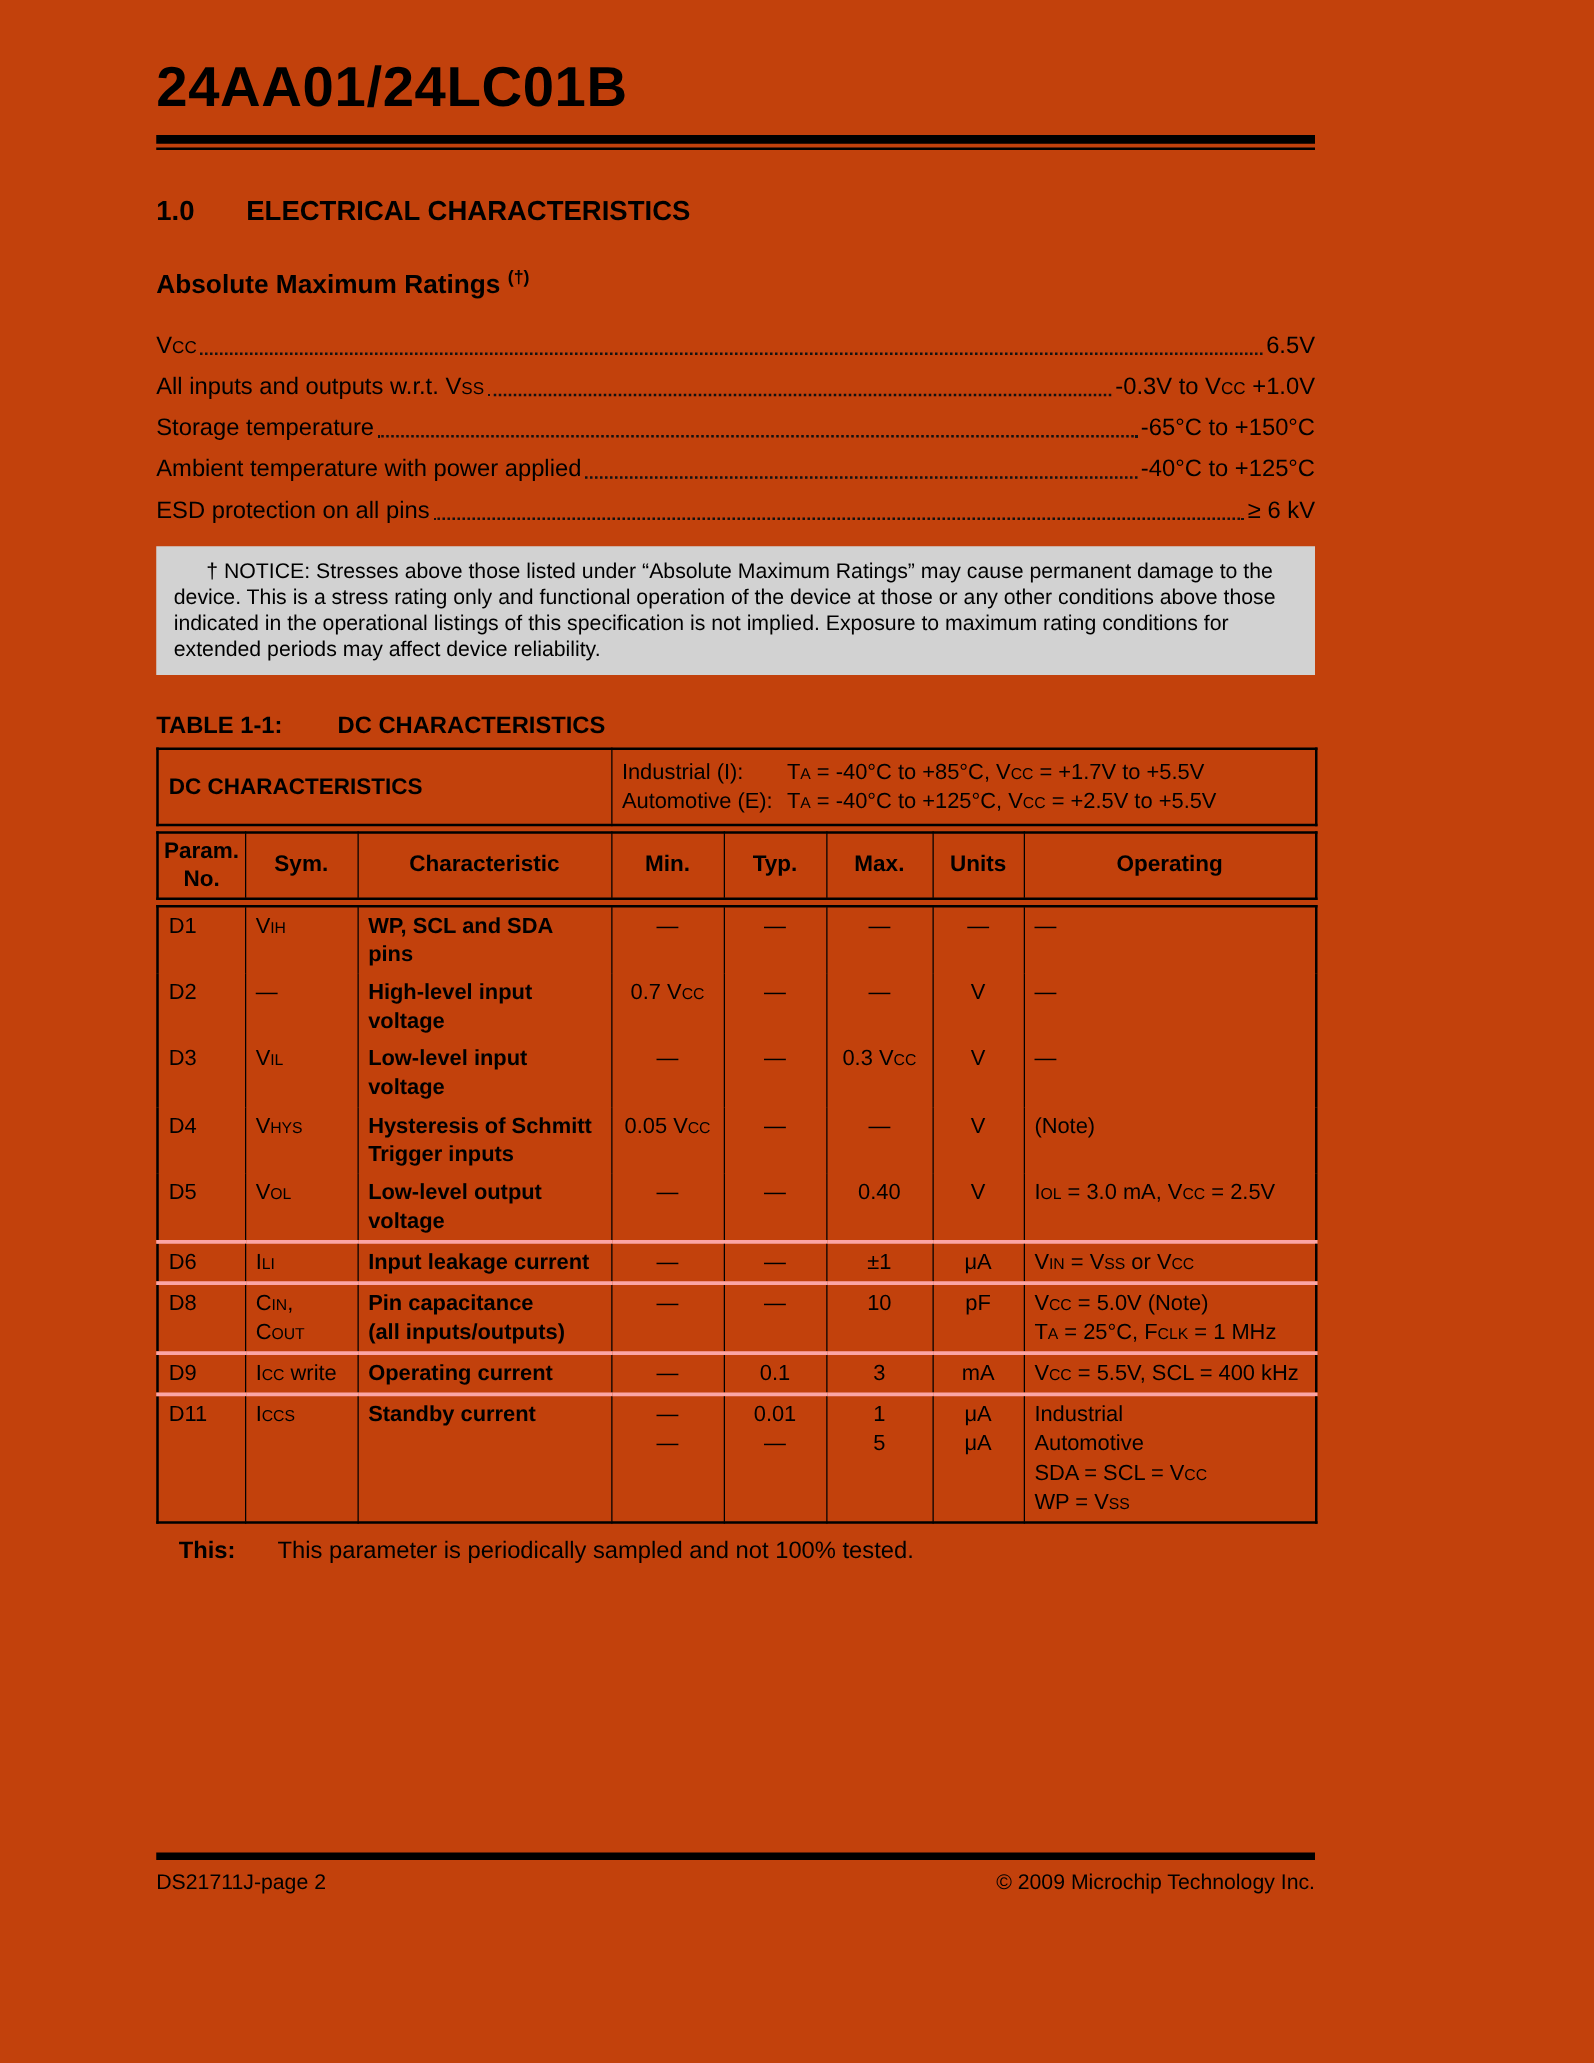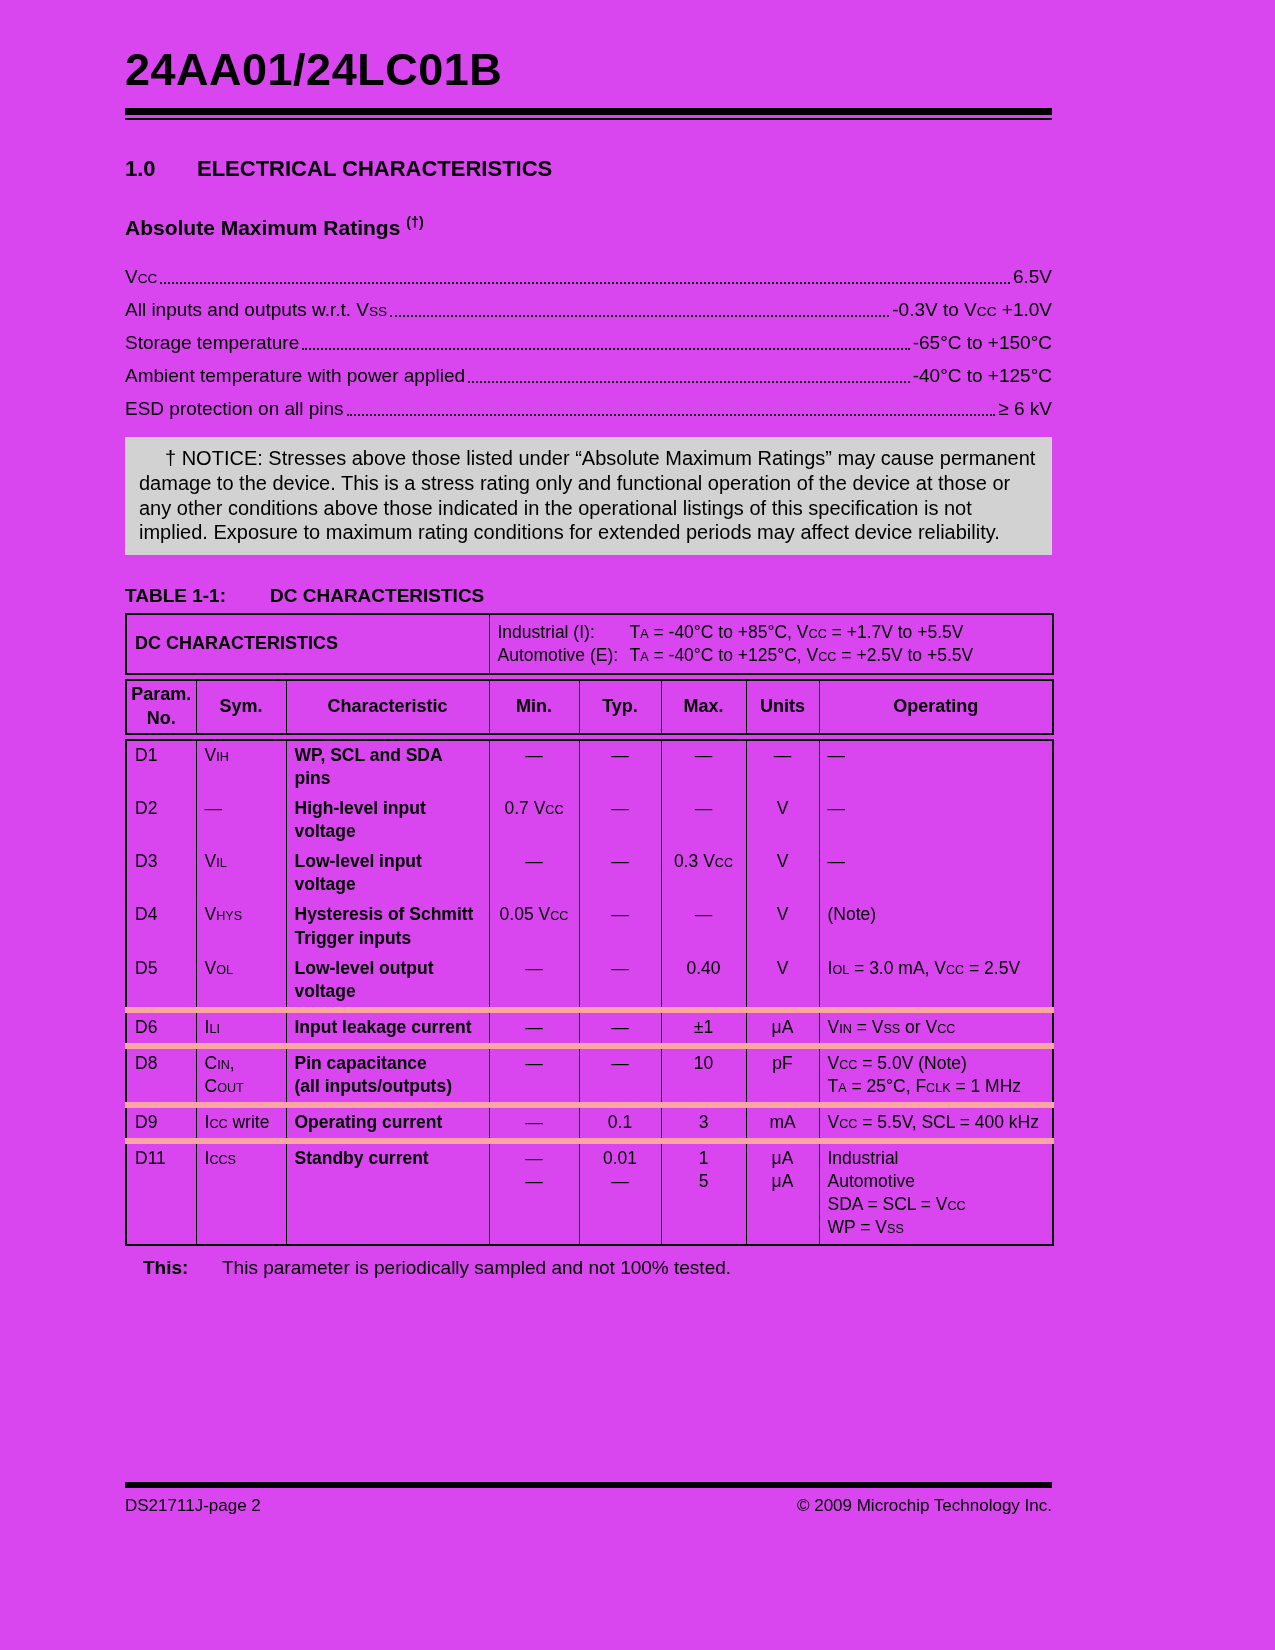--- a/index.html
+++ b/index.html
@@ -1,21 +1,21 @@
 <!DOCTYPE html>
 <html><head>
 <meta charset="utf-8">
 <style>
   * { box-sizing: border-box; }
   html, body { margin: 0; padding: 0; background: #ffffff; }
   .page {
     position: relative;
     width: 1275px;
     height: 1650px;
-    background: #d946ef;
+    background: #c2410c;
     color: #000;
     font-family: "Liberation Sans", sans-serif;
     overflow: hidden;
   }
   .content {
     position: absolute;
     left: 125px;
     top: 0;
     width: 927px;
   }
@@ -44,21 +44,21 @@
     flex: 1;
     border-bottom: 2px dotted #111;
     margin: 0 3px 4px 3px;
     min-width: 20px;
   }
 
   .notice {
     margin-top: 17px;
     background: #d2d2d2;
     padding: 9px 14px 10px 14px;
-    font-size: 20px;
+    font-size: 17px;
     line-height: 1.24;
   }
   .notice p { margin: 0; text-indent: 26px; }
 
   .table-caption { margin-top: 30px; font-size: 19px; font-weight: bold; }
   .cap-label { display: inline-block; width: 145px; }
 
   table {
     border-collapse: collapse;
     table-layout: fixed;
@@ -89,21 +89,21 @@
     font-size: 18px;
   }
 
   .data-table { margin-top: 4px; }
   .data-table td {
     vertical-align: top;
     white-space: pre-line;
     border-top: none;
     border-bottom: none;
   }
-  .data-table tr.gs td { border-top: 6px solid #fca5a5; }
+  .data-table tr.gs td { border-top: 3px solid #fca5a5; }
   .data-table td.c { text-align: center; }
   .data-table td.chr { font-weight: bold; }
 
   .note-line { margin: 11px 0 0 18px; font-size: 19px; }
   .note-label { font-weight: bold; display: inline-block; width: 79px; }
 
   .footer {
     position: absolute;
     left: 125px;
     top: 1482px;

